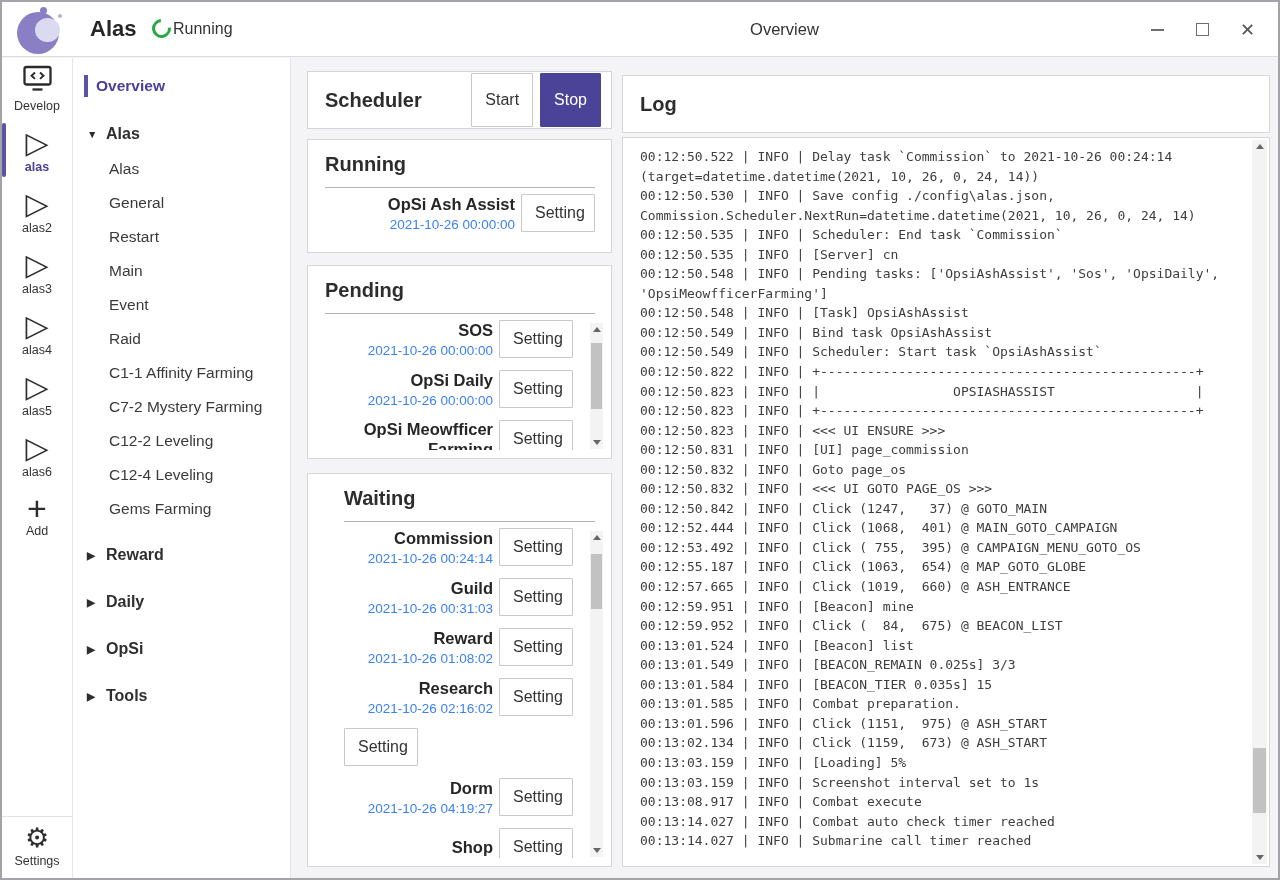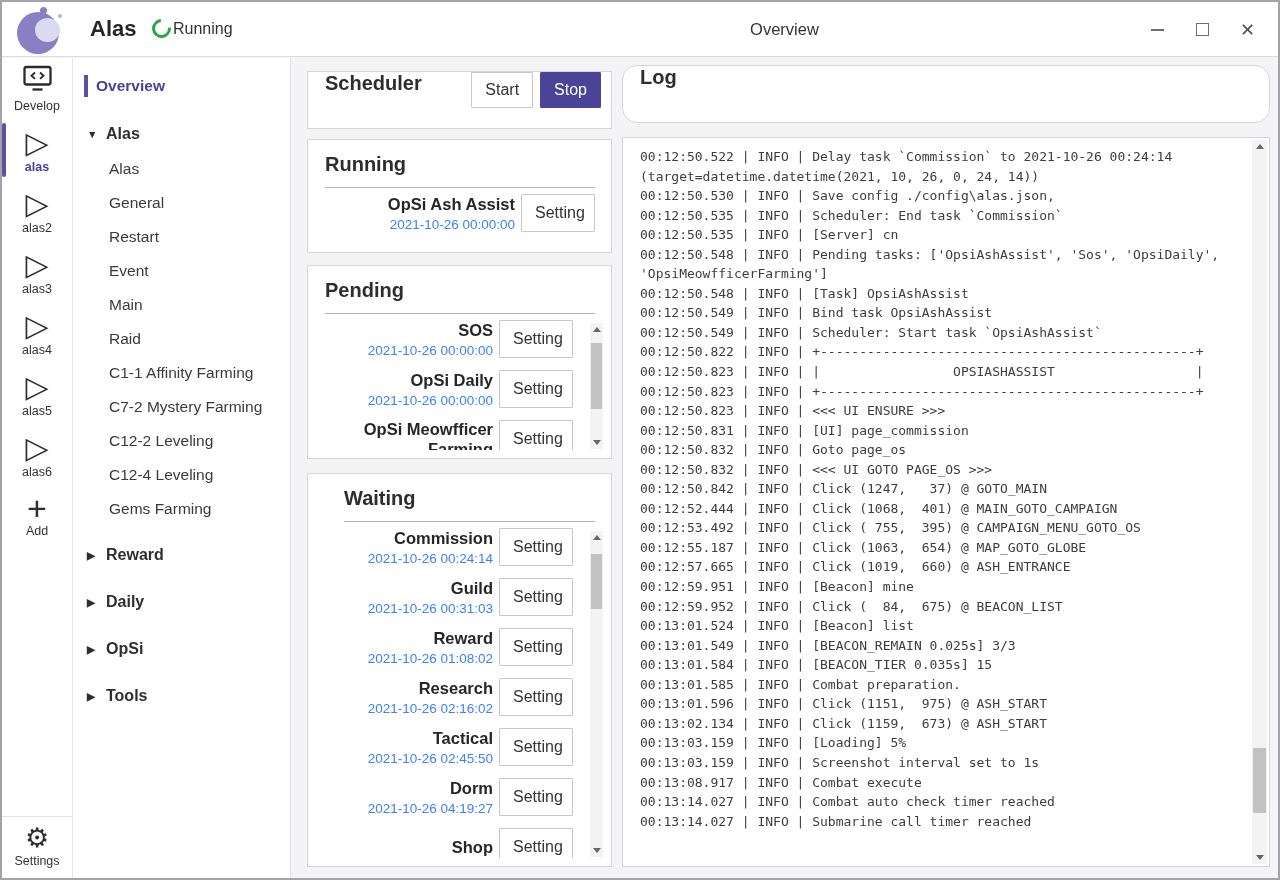--- a/index.html
+++ b/index.html
@@ -52,29 +52,29 @@
                           background:#5a52a5; }
   .nav-section { padding-left:14px; margin-top:25px; font-size:16px; font-weight:700; color:#2e2e2e;
                  height:22px; line-height:22px; cursor:default; }
   .nav-arrow { display:inline-block; font-size:10.5px; color:#2e2e2e; width:19px; vertical-align:1px; }
   .nav-child { padding-left:36px; margin-top:13px; font-size:15.5px; color:#3a3a3a; height:21px;
                line-height:21px; cursor:default; white-space:nowrap; }
 
   
   .main { position:absolute; left:289px; right:0; top:56px; bottom:0; background:#f4f4f6; }
   .card { position:absolute; background:#fff; border:1px solid #d6d6d6; }
-  .card-head { display:flex; height:100%; padding:0 10px 0 17px; }
+  .card-head { display:flex; align-items:center; height:100%; padding:0 10px 0 17px; }
   .card-title { font-size:20px; font-weight:600; color:#2d2d2d; }
   .head-btns { margin-left:auto; display:flex; gap:7px; }
-  .btn { height:36px; padding:0 13px; background:#fff; border:1px solid #c8c8c8; font-size:16px;
+  .btn { height:54px; padding:0 13px; background:#fff; border:1px solid #c8c8c8; font-size:16px;
          color:#333; font-family:"Liberation Sans", sans-serif; border-radius:1px; cursor:default; }
   .btn-primary { background:#4b4398; border-color:#4b4398; color:#fff; }
 
   #card-scheduler { left:16px; top:13px; width:305px; height:58px; }
-  #card-log-head  { left:331px; top:7px; width:648px; height:58px;border-radius:15px; }
+  #card-log-head  { left:331px; top:17px; width:648px; height:58px; }
 
   .group-card { padding:13px 16px 0 17px; overflow:hidden; }
   #card-running { left:16px; top:81px;  width:305px; height:114px; }
   #card-pending { left:16px; top:207px; width:305px; height:194px; }
   #card-waiting { left:16px; top:415px; width:305px; height:394px;padding-left:36px; }
   .group-title { font-size:20px; font-weight:600; color:#2d2d2d; padding-bottom:11px;
                  border-bottom:1px solid #b3b3b3; }
   .task-list { position:relative; overflow:hidden; }
   #card-running .task-list { height:88px; }
   #card-pending .task-list { height:136px; }
@@ -185,22 +185,22 @@
     </div>
   </div>
 
   <div class="navbar">
     <div class="nav-overview">Overview</div>
     <div id="nav-sections">
         <div class="nav-section"><span class="nav-arrow">▼</span><span>Alas</span></div>
         <div class="nav-child">Alas</div>
         <div class="nav-child">General</div>
         <div class="nav-child">Restart</div>
+        <div class="nav-child">Main</div>
         <div class="nav-child">Event</div>
-        <div class="nav-child">Main</div>
         <div class="nav-child">Raid</div>
         <div class="nav-child">C1-1 Affinity Farming</div>
         <div class="nav-child">C7-2 Mystery Farming</div>
         <div class="nav-child">C12-2 Leveling</div>
         <div class="nav-child">C12-4 Leveling</div>
         <div class="nav-child">Gems Farming</div>
         <div class="nav-section"><span class="nav-arrow">▶</span><span>Reward</span></div>
         <div class="nav-section"><span class="nav-arrow">▶</span><span>Daily</span></div>
         <div class="nav-section"><span class="nav-arrow">▶</span><span>OpSi</span></div>
         <div class="nav-section"><span class="nav-arrow">▶</span><span>Tools</span></div>
@@ -292,24 +292,20 @@
             <button class="btn btn-setting">Setting</button>
           </div>
           <div class="task-row">
             <div class="task-info">
               <div class="task-name">Research</div>
               <div class="task-time">2021-10-26 02:16:02</div>
             </div>
             <button class="btn btn-setting">Setting</button>
           </div>
           <div class="task-row">
-            <div class="task-info">
-              <div class="task-name">Tactical</div>
-              <div class="task-time">2021-10-26 02:45:50</div>
-            </div>
             <button class="btn btn-setting">Setting</button>
           </div>
           <div class="task-row">
             <div class="task-info">
               <div class="task-name">Dorm</div>
               <div class="task-time">2021-10-26 04:19:27</div>
             </div>
             <button class="btn btn-setting">Setting</button>
           </div>
           <div class="task-row">
@@ -334,20 +330,21 @@
       <div class="card-head">
         <span class="card-title">Log</span>
       </div>
     </div>
 
     <div class="card" id="log-body">
       <div class="log-lines" id="log-lines">
           <div class="log-line">00:12:50.522 | INFO | Delay task `Commission` to 2021-10-26 00:24:14</div>
           <div class="log-line">(target=datetime.datetime(2021, 10, 26, 0, 24, 14))</div>
           <div class="log-line">00:12:50.530 | INFO | Save config ./config\alas.json,</div>
+          <div class="log-line">Commission.Scheduler.NextRun=datetime.datetime(2021, 10, 26, 0, 24, 14)</div>
           <div class="log-line">00:12:50.535 | INFO | Scheduler: End task `Commission`</div>
           <div class="log-line">00:12:50.535 | INFO | [Server] cn</div>
           <div class="log-line">00:12:50.548 | INFO | Pending tasks: ['OpsiAshAssist', 'Sos', 'OpsiDaily',</div>
           <div class="log-line">'OpsiMeowfficerFarming']</div>
           <div class="log-line">00:12:50.548 | INFO | [Task] OpsiAshAssist</div>
           <div class="log-line">00:12:50.549 | INFO | Bind task OpsiAshAssist</div>
           <div class="log-line">00:12:50.549 | INFO | Scheduler: Start task `OpsiAshAssist`</div>
           <div class="log-line">00:12:50.822 | INFO | +------------------------------------------------+</div>
           <div class="log-line">00:12:50.823 | INFO | |                 OPSIASHASSIST                  |</div>
           <div class="log-line">00:12:50.823 | INFO | +------------------------------------------------+</div>

